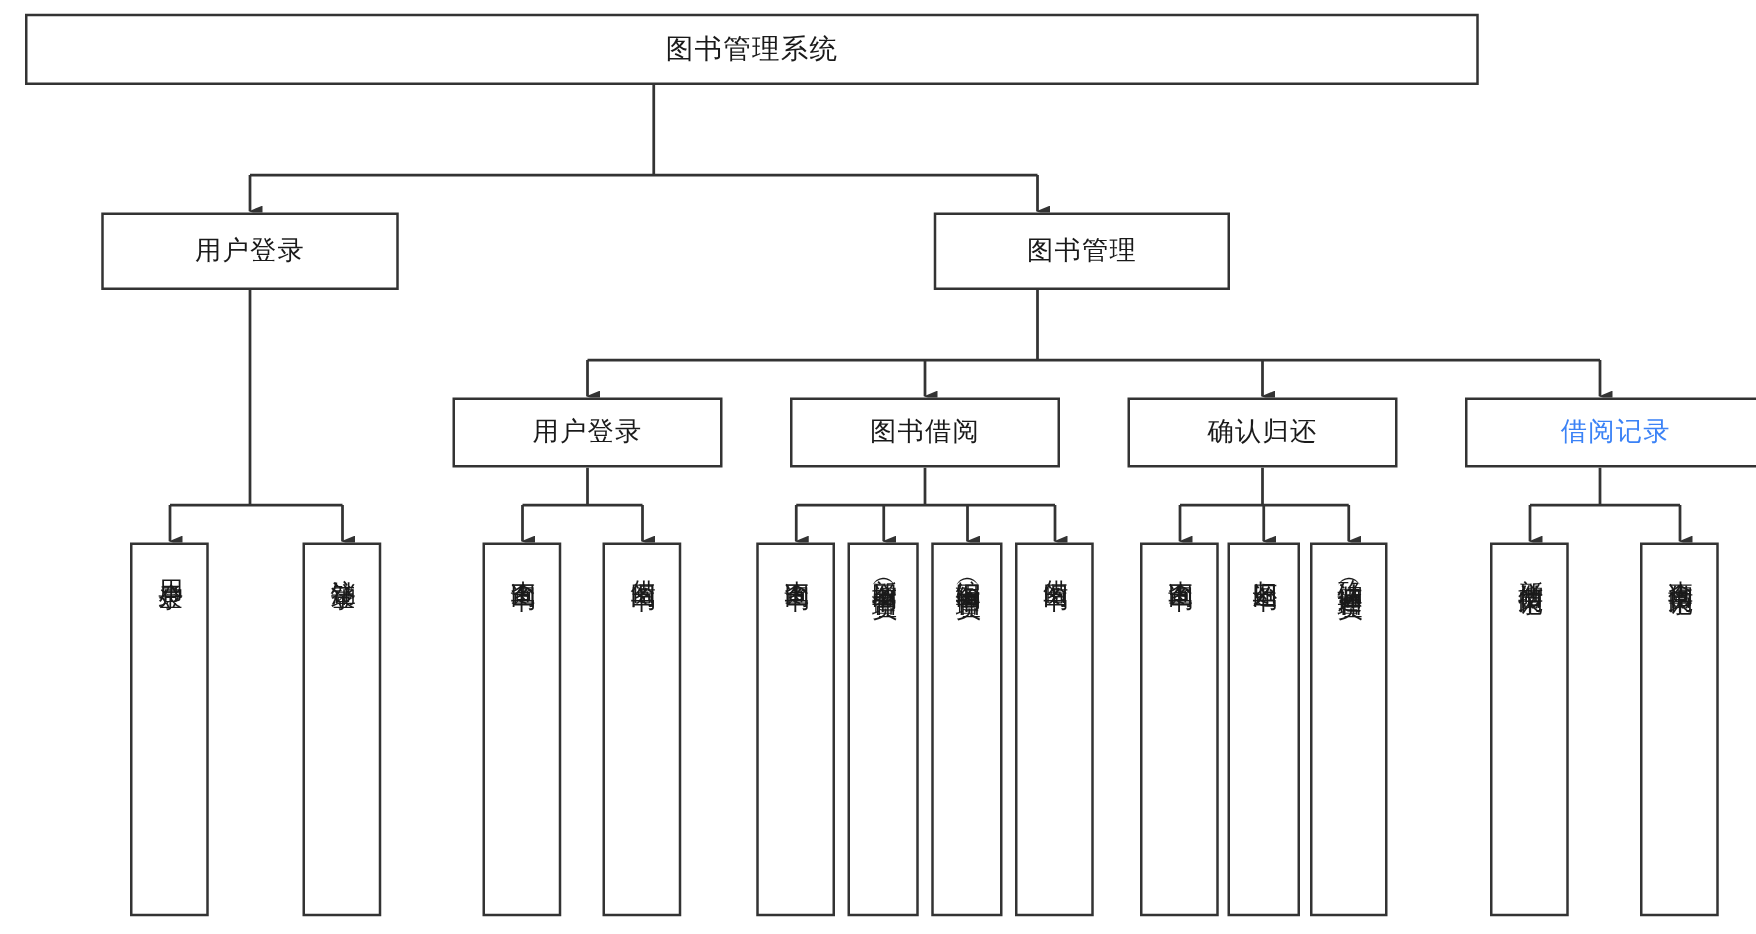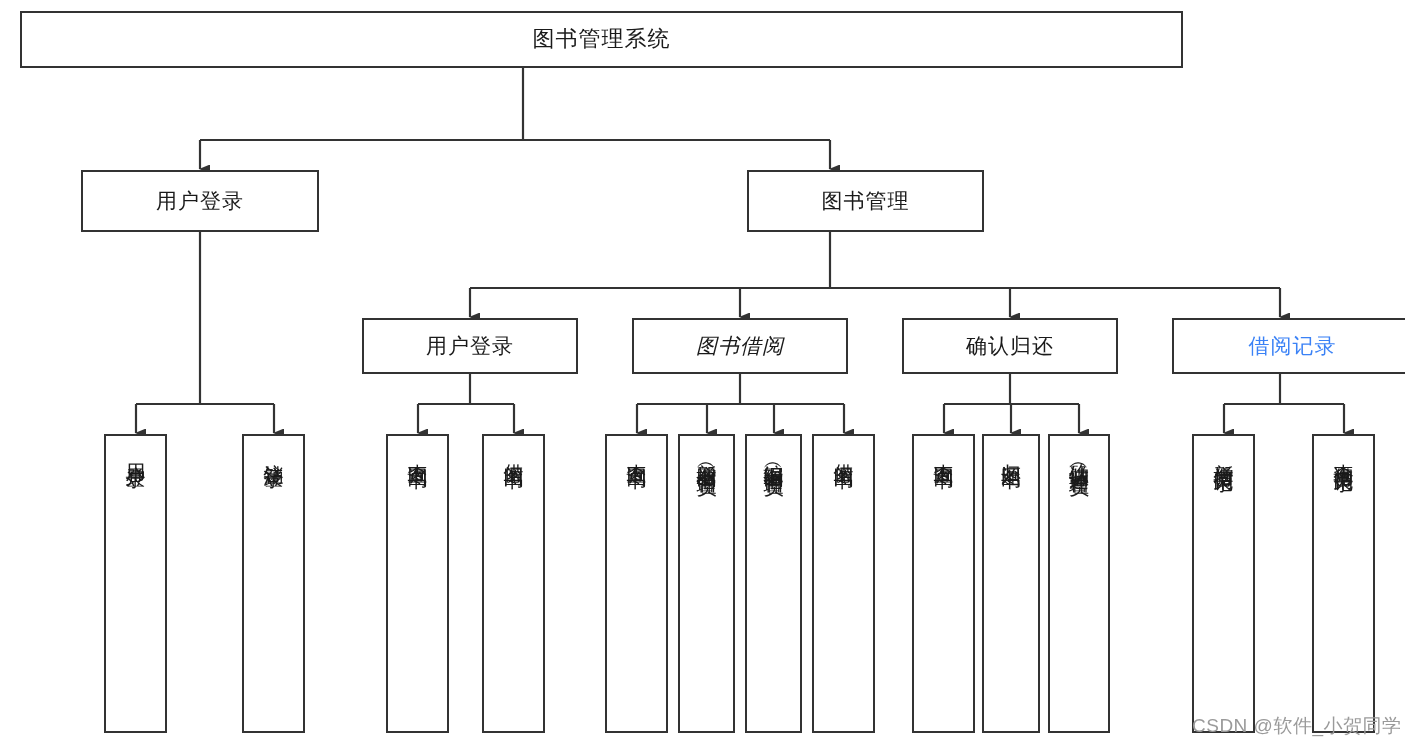--- a/index.html
+++ b/index.html
@@ -118,21 +118,21 @@
       </div>
       <div class="node horiz" style="left: 81px; top: 170px; width: 238px; height: 62px; border-color: rgb(51, 51, 51); background: rgb(255, 255, 255); color: rgb(26, 26, 26);">
         <span>用户登录</span>
       </div>
       <div class="node horiz" style="left: 711px; top: 170px; width: 237px; height: 62px; border-color: rgb(51, 51, 51); background: rgb(255, 255, 255); color: rgb(26, 26, 26); margin-left: 36px;">
         <span>图书管理</span>
       </div>
       <div class="node horiz" style="left: 362px; top: 318px; width: 216px; height: 56px; border-color: rgb(51, 51, 51); background: rgb(255, 255, 255); color: rgb(26, 26, 26);">
         <span>用户登录</span>
       </div>
-      <div class="node horiz" style="left: 632px; top: 318px; width: 216px; height: 56px; border-color: rgb(51, 51, 51); background: rgb(255, 255, 255); color: rgb(26, 26, 26); font-style: italic;">
+      <div class="node horiz" style="left: 632px; top: 318px; width: 216px; height: 56px; border-color: rgb(51, 51, 51); background: rgb(255, 255, 255); color: rgb(26, 26, 26);">
         <span>图书借阅</span>
       </div>
       <div class="node horiz" style="left: 902px; top: 318px; width: 216px; height: 56px; border-color: rgb(51, 51, 51); background: rgb(255, 255, 255); color: rgb(26, 26, 26);">
         <span>确认归还</span>
       </div>
       <div class="node horiz" style="left: 1172px; top: 318px; width: 241px; height: 56px; border-color: rgb(51, 51, 51); background: rgb(255, 255, 255); color: #3b82f6;">
         <span>借阅记录</span>
       </div>
       <div class="node vert" style="left: 104px; top: 434px; width: 63px; height: 299px; border-color: rgb(51, 51, 51); background: rgb(255, 255, 255); color: rgb(26, 26, 26);">
         <span class="vtext">用户登录</span>
@@ -167,14 +167,13 @@
       <div class="node vert" style="left: 1048px; top: 434px; width: 62px; height: 299px; border-color: rgb(51, 51, 51); background: rgb(255, 255, 255); color: rgb(26, 26, 26);">
         <span class="vtext">确认归还（管理员）</span>
       </div>
       <div class="node vert" style="left: 1192px; top: 434px; width: 63px; height: 299px; border-color: rgb(51, 51, 51); background: rgb(255, 255, 255); color: rgb(26, 26, 26);">
         <span class="vtext">新增借阅记录</span>
       </div>
       <div class="node vert" style="left: 1312px; top: 434px; width: 63px; height: 299px; border-color: rgb(51, 51, 51); background: rgb(255, 255, 255); color: rgb(26, 26, 26);">
         <span class="vtext">查询借阅记录</span>
       </div>
     </div>
-  <div class="watermark" style="left:1192px; top:713px;">CSDN @软件_小贺同学</div>
 </div>
 
 </body></html>

